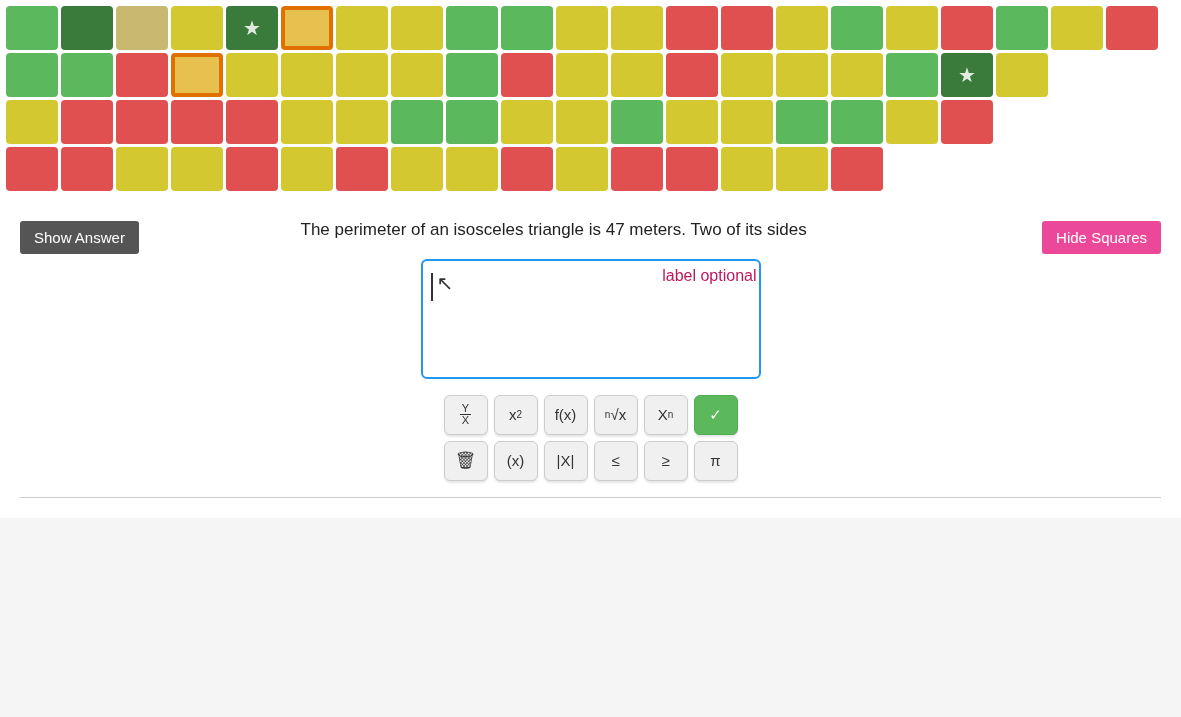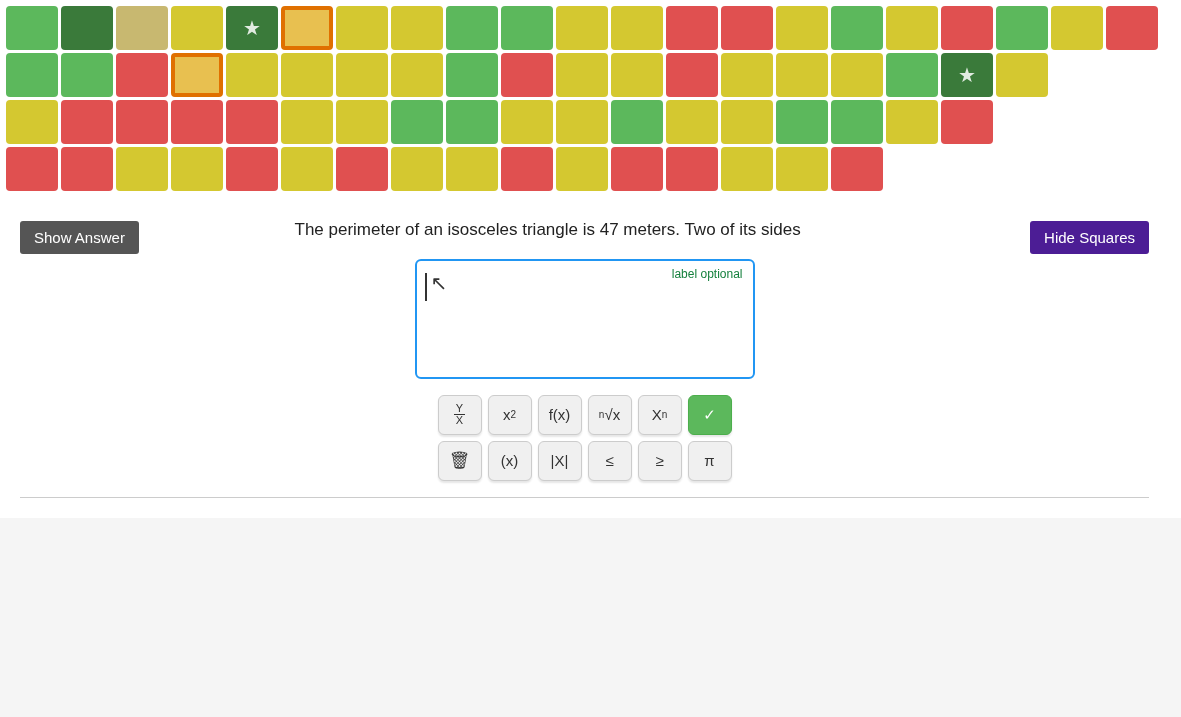--- a/index.html
+++ b/index.html
@@ -42,21 +42,21 @@
     .sq.green { background: #5cb85c; }
     .sq.yellow { background: #d4c830; }
     .sq.red { background: #e05050; }
     .sq.orange { background: #e07828; }
     .sq.dark-green { background: #3a7a3a; }
     .sq.tan { background: #c8b870; }
 
     
     .main-content {
       background: #fff;
-      padding: 20px 12px 20px 0;
+      padding: 20px 0 20px 0;
       display: flex;
       flex-direction: column;
       align-items: flex-end;
       position: relative;
     }
 
     .content-row {
       display: flex;
       width: 100%;
       align-items: flex-start;
@@ -111,23 +111,23 @@
       width: 2px;
       height: 28px;
       background: #333;
       margin-top: 4px;
       margin-right: 4px;
     }
 
     .label-optional {
       position: absolute;
       top: 6px;
-      right: 10px;
-      font-size: 12px;
-      color: #15803d;
+      right: 2px;
+      font-size: 16px;
+      color: #be185d;
     }
 
     .cursor-arrow {
       font-size: 20px;
       color: #333;
       margin-top: 2px;
     }
 
     
     .math-keyboard {
@@ -166,21 +166,21 @@
     }
 
     .math-btn.trash {
       font-size: 17px;
     }
 
     sup { font-size: 10px; }
     sub { font-size: 10px; }
 
     .hide-squares-btn {
-      background: #4c1d95;
+      background: #ec4899;
       color: #fff;
       border: none;
       padding: 8px 14px;
       font-size: 15px;
       cursor: pointer;
       border-radius: 3px;
       white-space: nowrap;
       margin-top: 4px;
       flex-shrink: 0;
     }

